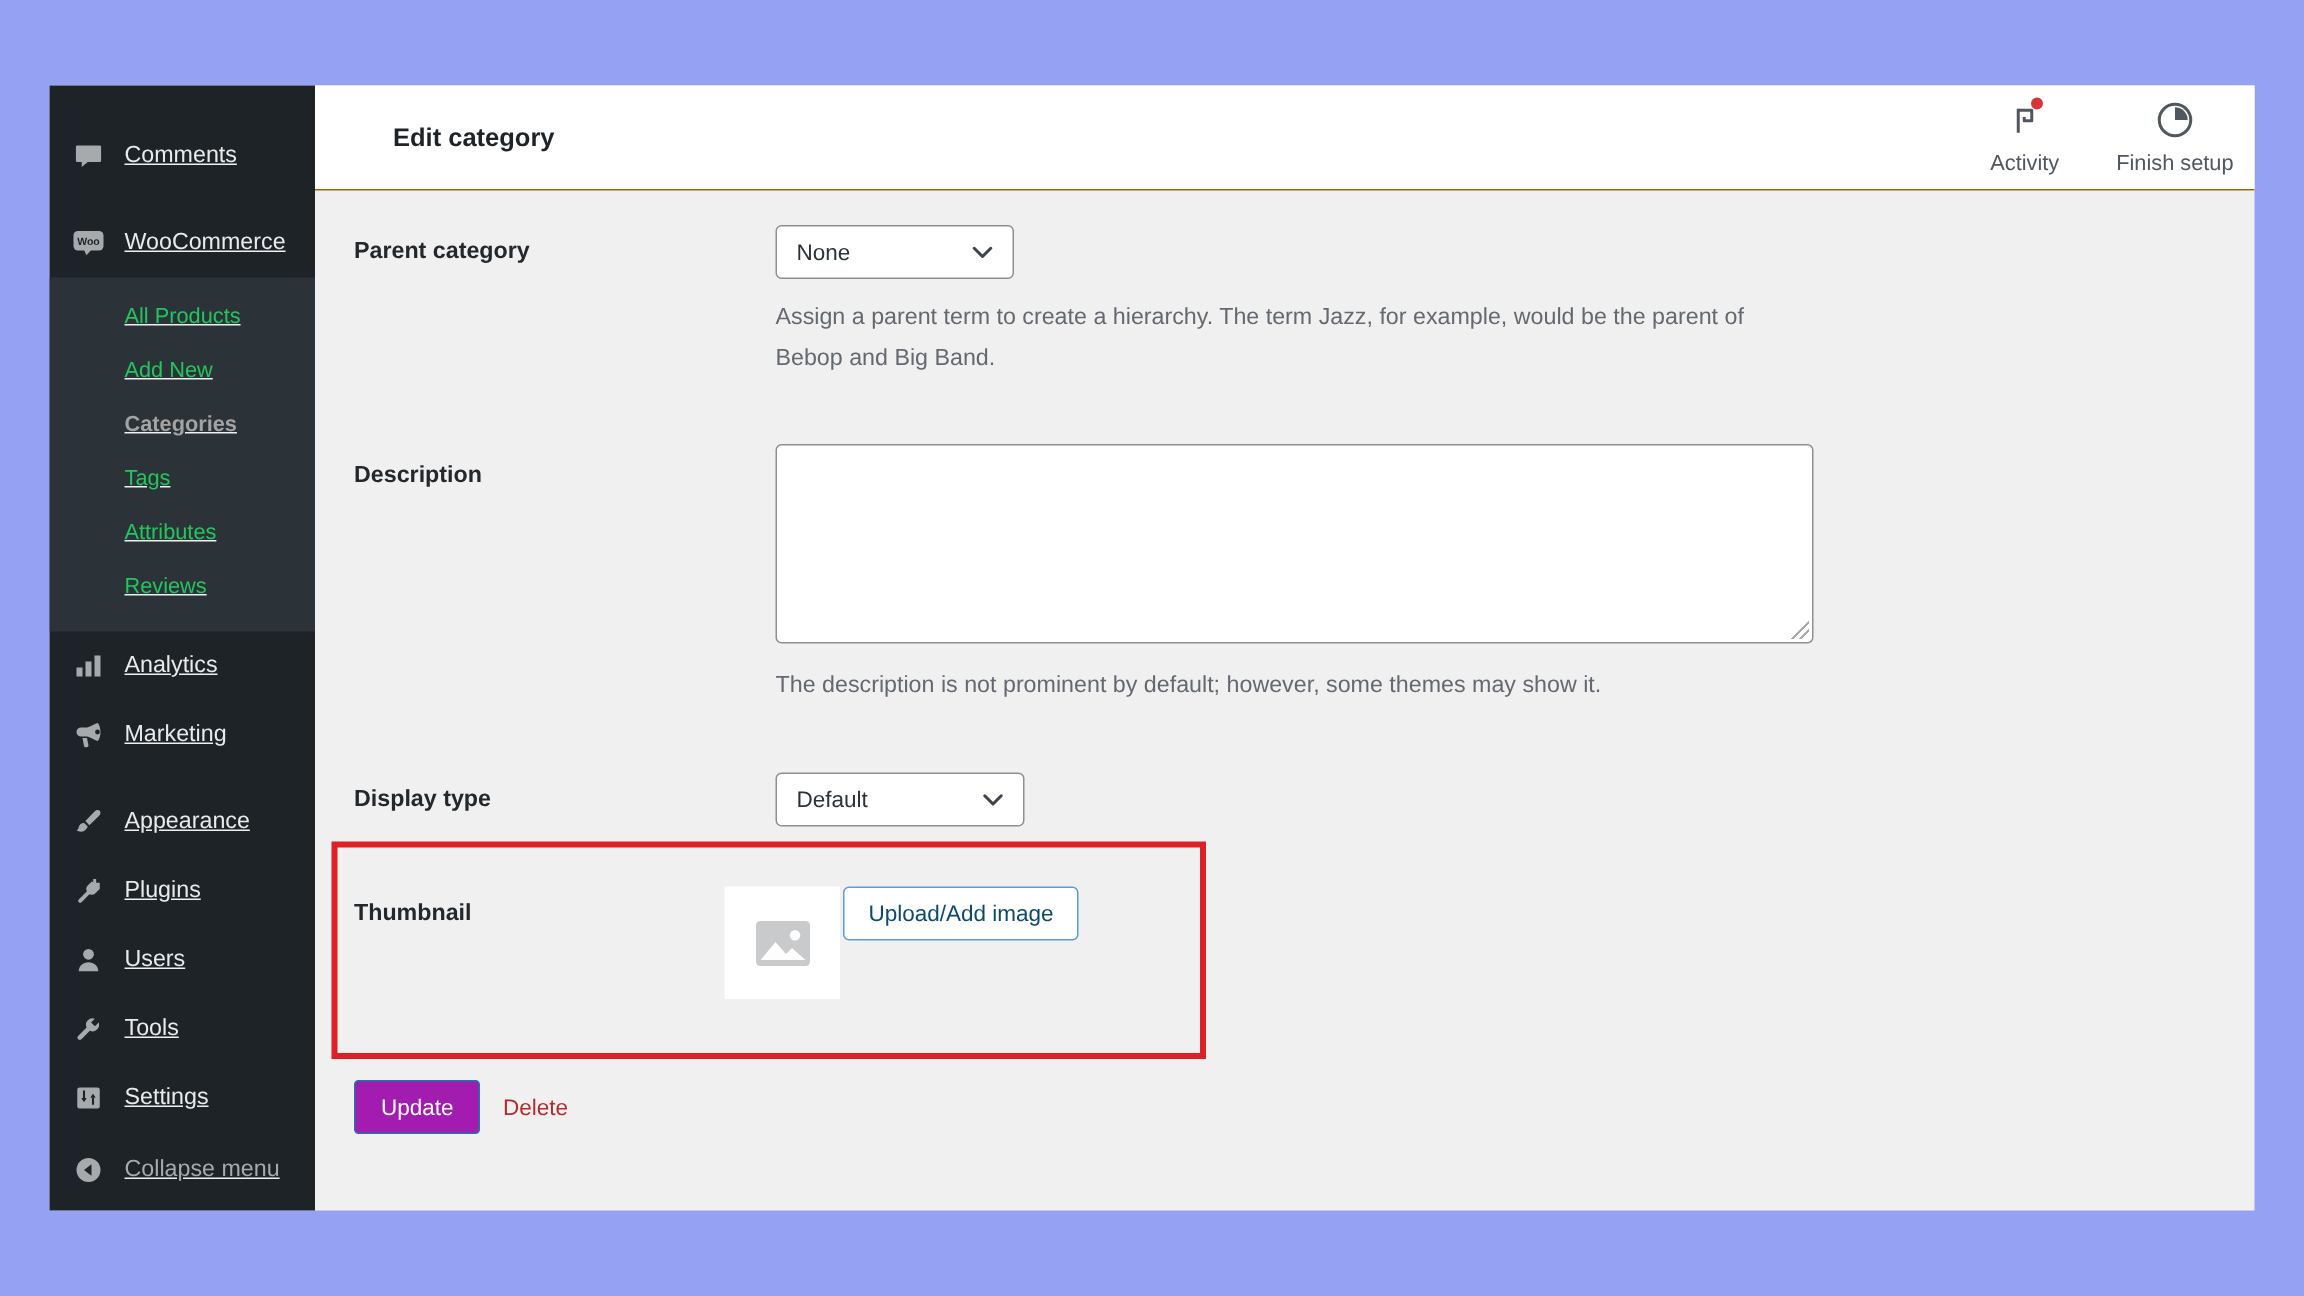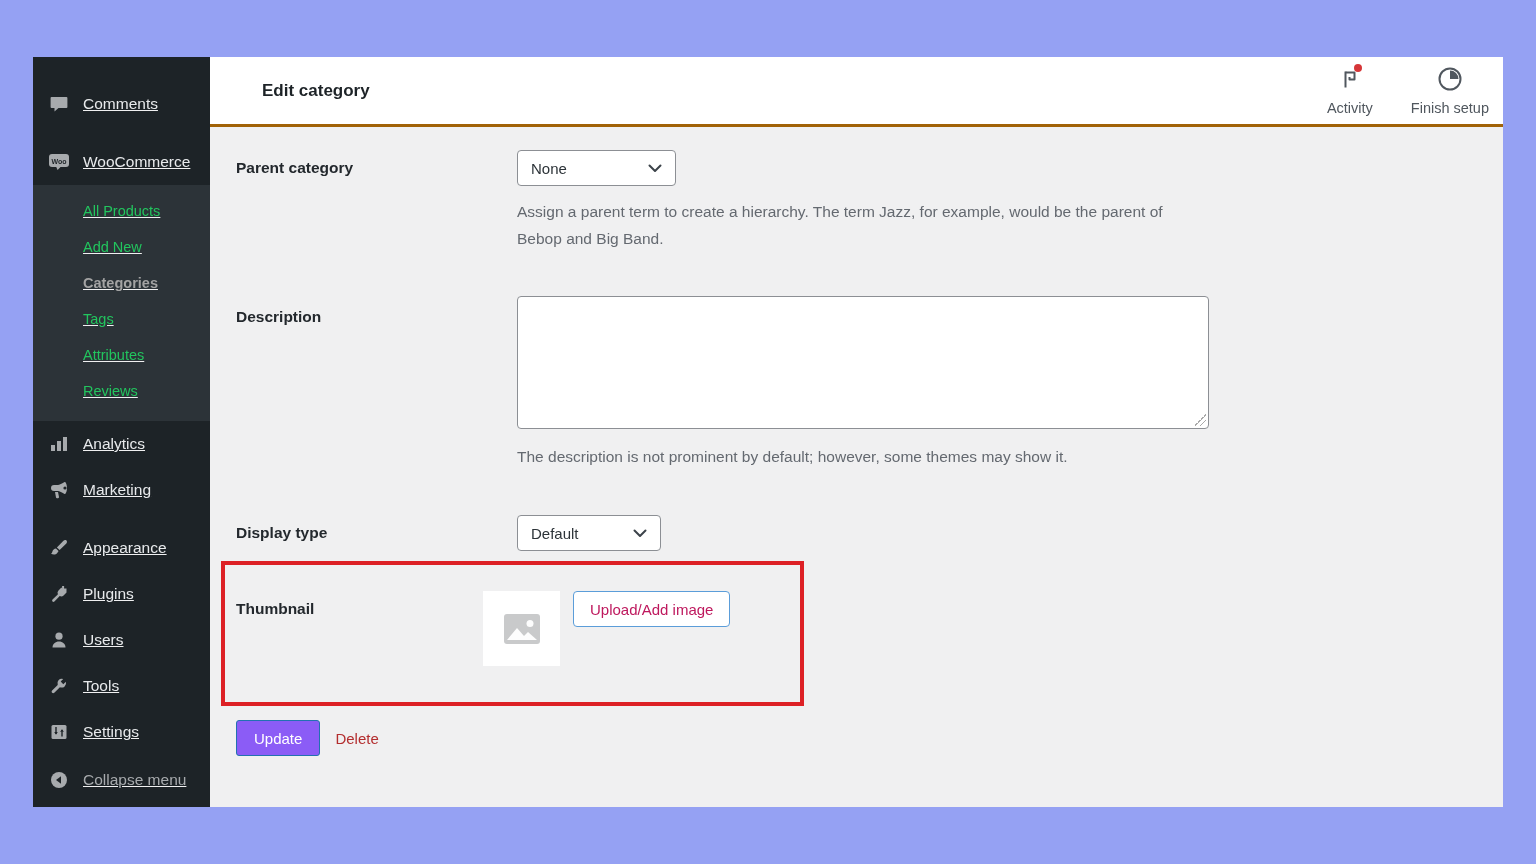--- a/index.html
+++ b/index.html
@@ -74,21 +74,21 @@
     font-weight: bold;
   }
   .menu-spacer { height: 12px; }
   .collapse-item { color: #a7aaad; margin-top: 2px; }
 
   
   .main { flex: 1; display: flex; flex-direction: column; min-width: 0; }
   .topbar {
     height: 70px;
     background: #ffffff;
-    border-bottom: 3px solid #a16207;
+    border-bottom: 1px solid #a16207;
     display: flex;
     align-items: center;
     flex-shrink: 0;
   }
   .topbar-title {
     font-size: 17px;
     font-weight: bold;
     color: #1d2327;
     padding-left: 52px;
   }
@@ -178,45 +178,45 @@
   .thumb-row { display: flex; align-items: flex-start; }
   .thumb-placeholder {
     width: 77px; height: 75px;
     background: #ffffff;
     display: flex;
     align-items: center;
     justify-content: center;
     flex-shrink: 0;
   }
   .upload-btn {
-    margin-left: 13px;
+    margin-left: 2px;
     height: 36px;
     padding: 0 16px;
     background: #ffffff;
     border: 1px solid #5b9dd9;
     border-radius: 4px;
-    color: #be185d;
+    color: #0c4a6e;
     font-size: 15px;
     font-family: "Liberation Sans", sans-serif;
     display: inline-flex;
     align-items: center;
     cursor: pointer;
   }
 
   .actions-row {
     margin-top: 14px;
     padding-left: 26px;
     display: flex;
     align-items: center;
     gap: 15px;
   }
   .update-btn {
     height: 36px;
     padding: 0 17px;
-    background: #8b5cf6;
+    background: #a21caf;
     border: 1px solid #2271b1;
     border-radius: 3px;
     color: #ffffff;
     font-size: 15px;
     font-family: "Liberation Sans", sans-serif;
     cursor: pointer;
   }
   .delete-link {
     color: #b32d2e;
     font-size: 15px;
@@ -417,21 +417,21 @@
           <div class="textarea">
             <span></span>
             <span class="resize-grip"></span>
           </div>
           <div class="help-text" style="margin-top:14px;">The description is not prominent by default; however, some themes may show it.</div>
         </div>
       </div>
 
       <div class="form-row">
         <div class="form-label pt-center">Display type</div>
-        <div class="wp-select" style="width:144px;">
+        <div class="wp-select" style="width:166px;">
           <span>Default</span>
           <span class="chev">
             <svg width="14" height="9" viewBox="0 0 14 9">
                 <path d="M1.5 1.5 7 7l5.5-5.5" stroke="#3c434a" stroke-width="2" fill="none" stroke-linecap="round" stroke-linejoin="round"></path>
               </svg>
           </span>
         </div>
       </div>
 
       <div class="annotation-box">

